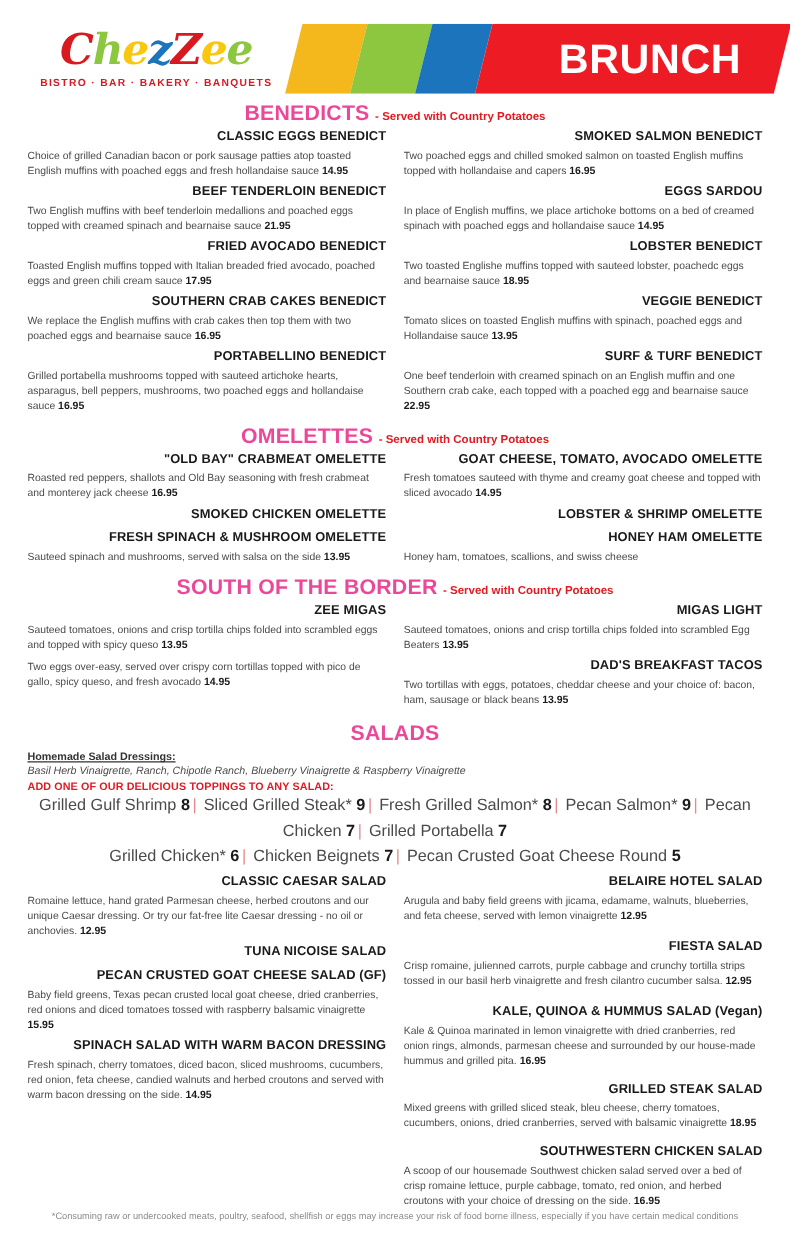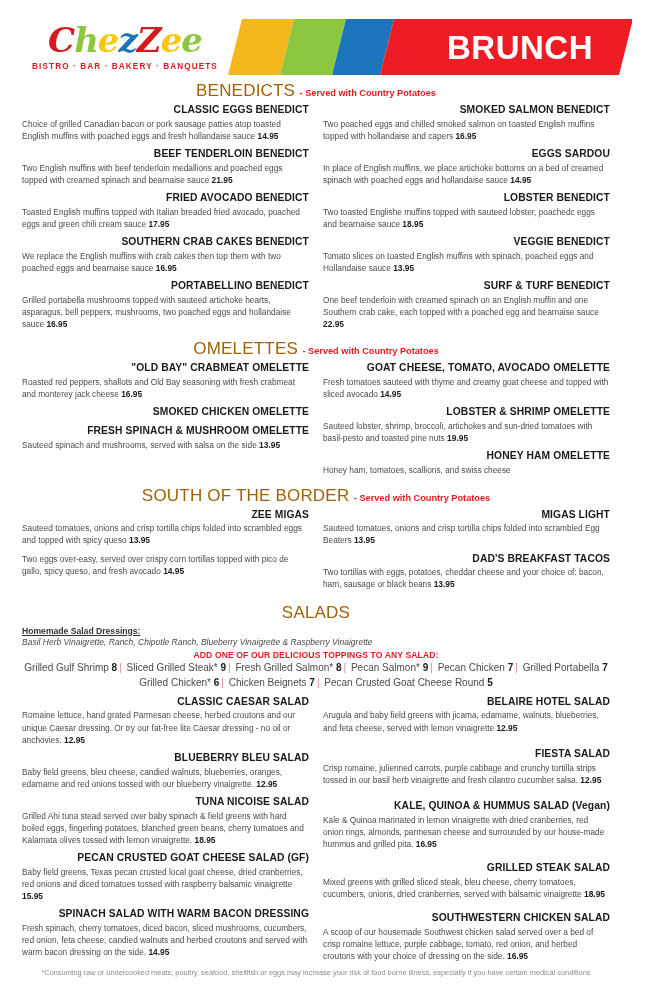--- a/index.html
+++ b/index.html
@@ -77,22 +77,22 @@
   }
 
   
   .section-head {
     text-align: center;
     padding-top: 3px;
     padding-bottom: 3px;
     white-space: nowrap;
   }
   .section-head .big {
-    color: #a16207;
-    font-weight: normal;
+    color: #ec4899;
+    font-weight: bold;
     font-size: 17px;
     letter-spacing: 0.2px;
   }
   .section-head .sub {
     color: #e01b22;
     font-weight: bold;
     font-size: 9.2px;
   }
 
   
@@ -131,29 +131,29 @@
     text-decoration: underline;
     margin-bottom: 1px;
   }
   .dress-list {
     font-size: 8.5px;
     font-style: italic;
     color: #4a4a4a;
     margin-bottom: 3px;
   }
   .toppings-head {
-    text-align: center;
+    text-align: left;
     color: #e01b22;
     font-weight: bold;
     font-size: 8.6px;
     letter-spacing: 0.1px;
   }
   .toppings-rows {
     text-align: center;
-    font-size: 10px;
+    font-size: 13px;
     color: #4a4a4a;
     line-height: 1.55;
     margin-bottom: 5px;
   }
   .toppings-rows .sep { color: #e8888c; padding: 0 2px; }
   .toppings-rows .tprice { font-weight: bold; color: #1a1a1a; }
 
   
   .footer {
     position: absolute;
@@ -259,21 +259,20 @@
         <div class="item-desc"><span>Sauteed spinach and mushrooms, served with salsa on the side</span> <span class="price">13.95</span></div>
       </div>
     </div>
     <div class="col">
       <div class="item">
         <div class="item-name">GOAT CHEESE, TOMATO,  AVOCADO OMELETTE</div>
         <div class="item-desc"><span>Fresh tomatoes sauteed with thyme and creamy goat cheese and topped with sliced avocado</span> <span class="price">14.95</span></div>
       </div>
       <div class="item">
         <div class="item-name">LOBSTER &amp; SHRIMP OMELETTE</div>
-        <div class="item-desc"><span>Sauteed lobster, shrimp, broccoli, artichokes and sun-dried tomatoes with basil-pesto and toasted pine nuts</span> <span class="price">19.95</span></div>
       </div>
       <div class="item">
         <div class="item-name">HONEY HAM OMELETTE</div>
         <div class="item-desc"><span>Honey ham, tomatoes, scallions, and swiss cheese</span> <span class="price"></span></div>
       </div>
     </div>
   </div>
 
   <div class="section-head">
     <span class="big">SOUTH OF THE BORDER</span>
@@ -327,26 +326,21 @@
     </div>
   </div>
 
   <div class="cols">
     <div class="col">
       <div class="item">
         <div class="item-name">CLASSIC CAESAR SALAD</div>
         <div class="item-desc"><span>Romaine lettuce, hand grated Parmesan cheese, herbed croutons and our unique Caesar dressing.  Or try our fat-free lite Caesar dressing - no oil or anchovies.</span> <span class="price">12.95</span></div>
       </div>
       <div class="item">
-        <div class="item-name">BLUEBERRY BLEU SALAD</div>
-        <div class="item-desc"><span>Baby field greens, bleu cheese, candied walnuts, blueberries, oranges, edamame and red onions tossed with our blueberry vinaigrette.</span> <span class="price">12.95</span></div>
-      </div>
-      <div class="item">
         <div class="item-name">TUNA NICOISE SALAD</div>
-        <div class="item-desc"><span>Grilled Ahi tuna stead served over baby spinach &amp; field greens with hard boiled eggs, fingerling potatoes, blanched green beans, cherry tomatoes and Kalamata olives tossed with lemon vinaigrette.</span> <span class="price">18.95</span></div>
       </div>
       <div class="item">
         <div class="item-name">PECAN CRUSTED GOAT CHEESE SALAD (GF)</div>
         <div class="item-desc"><span>Baby field greens, Texas pecan crusted local goat cheese, dried cranberries, red onions and diced tomatoes tossed with raspberry balsamic vinaigrette</span> <span class="price">15.95</span></div>
       </div>
       <div class="item">
         <div class="item-name">SPINACH SALAD WITH WARM BACON DRESSING</div>
         <div class="item-desc"><span>Fresh spinach, cherry tomatoes, diced bacon, sliced mushrooms, cucumbers, red onion, feta cheese, candied walnuts and herbed croutons and served with warm bacon dressing on the side.</span> <span class="price">14.95</span></div>
       </div>
     </div>

